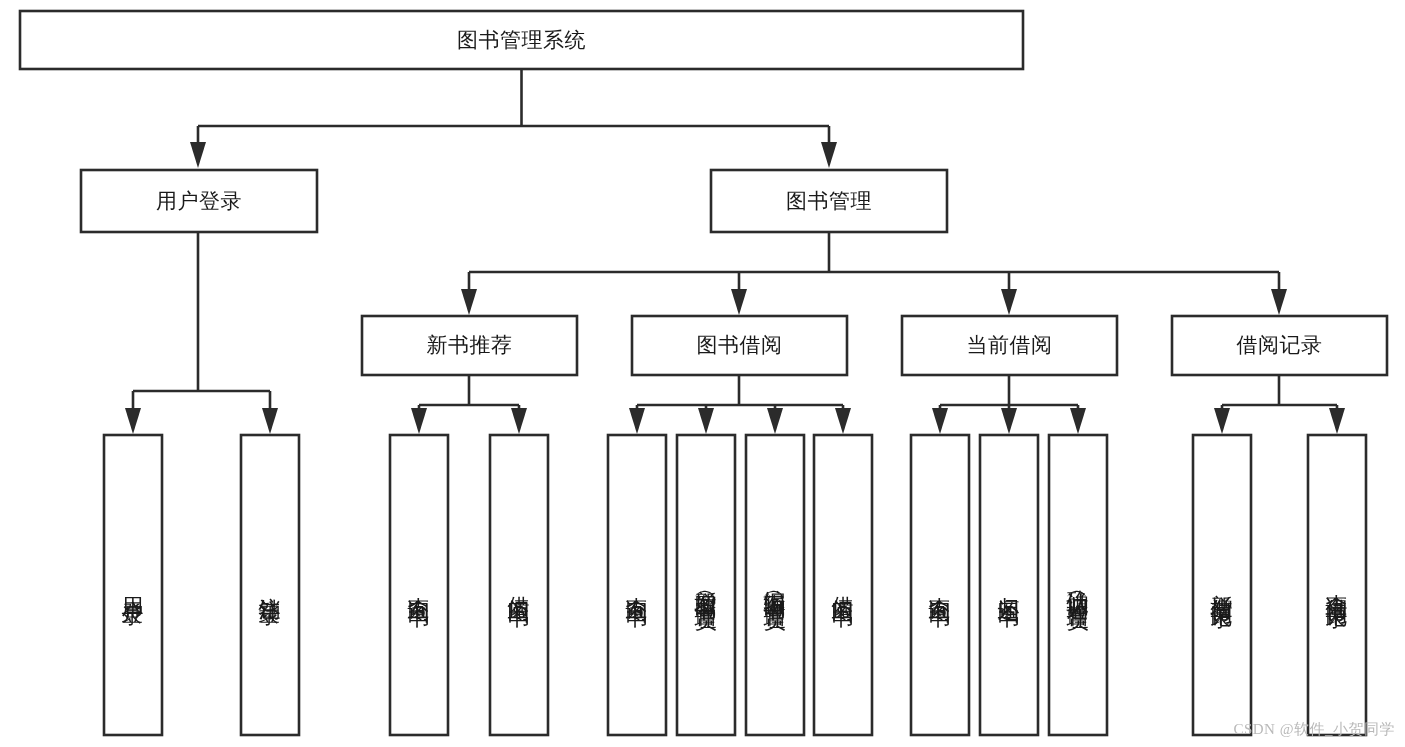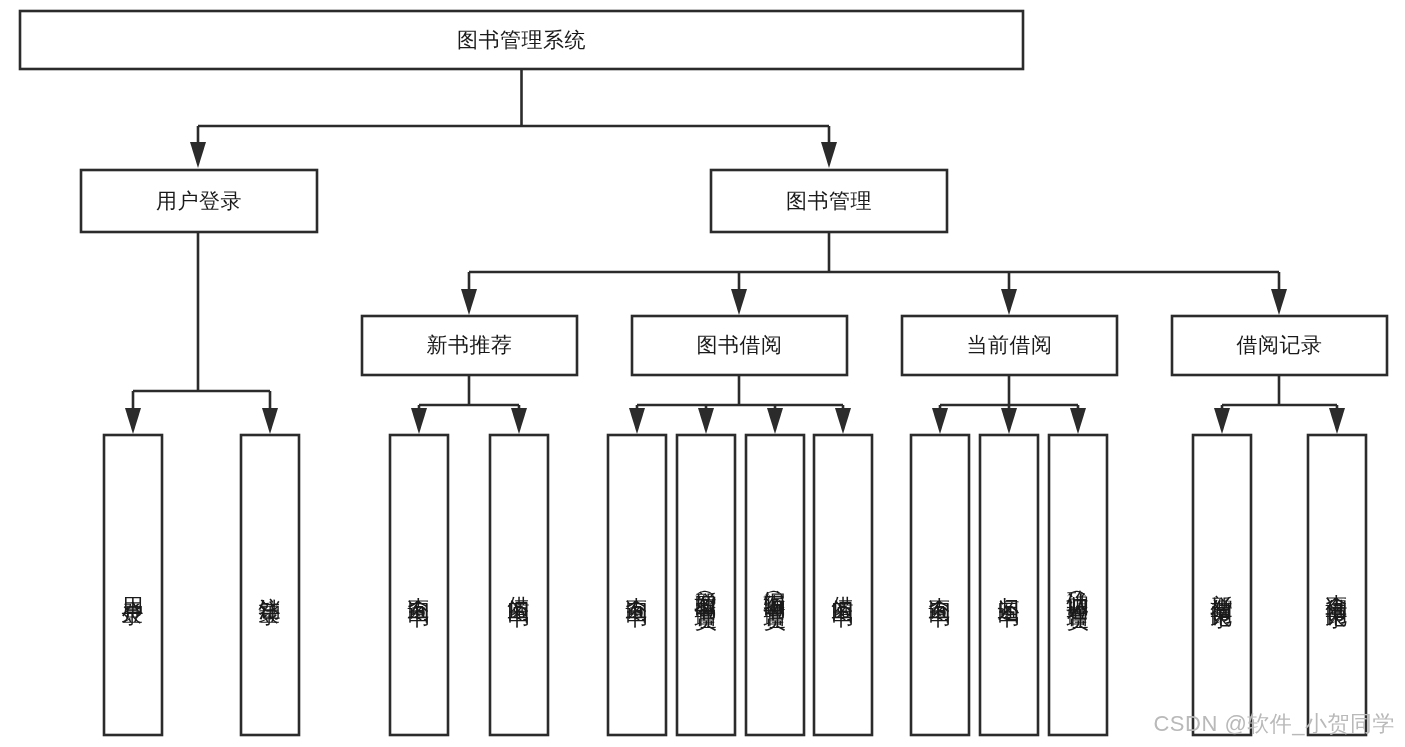--- a/index.html
+++ b/index.html
@@ -64,22 +64,22 @@
     align-items: center;
     justify-content: center;
     white-space: nowrap;
     pointer-events: none;
     user-select: none;
   }
   .watermark {
     position: absolute;
     right: 10px;
     bottom: 8px;
-    font-family: Liberation Sans, sans-serif;
-    font-size: 22px;
+    font-family: Liberation Serif, serif;
+    font-size: 15px;
     color: #b9b9b9;
     letter-spacing: 0.5px;
     white-space: nowrap;
     margin-left: 7px;
   }
 </style>
 </head>
 <body>
 
 <div id="diagram-root">

